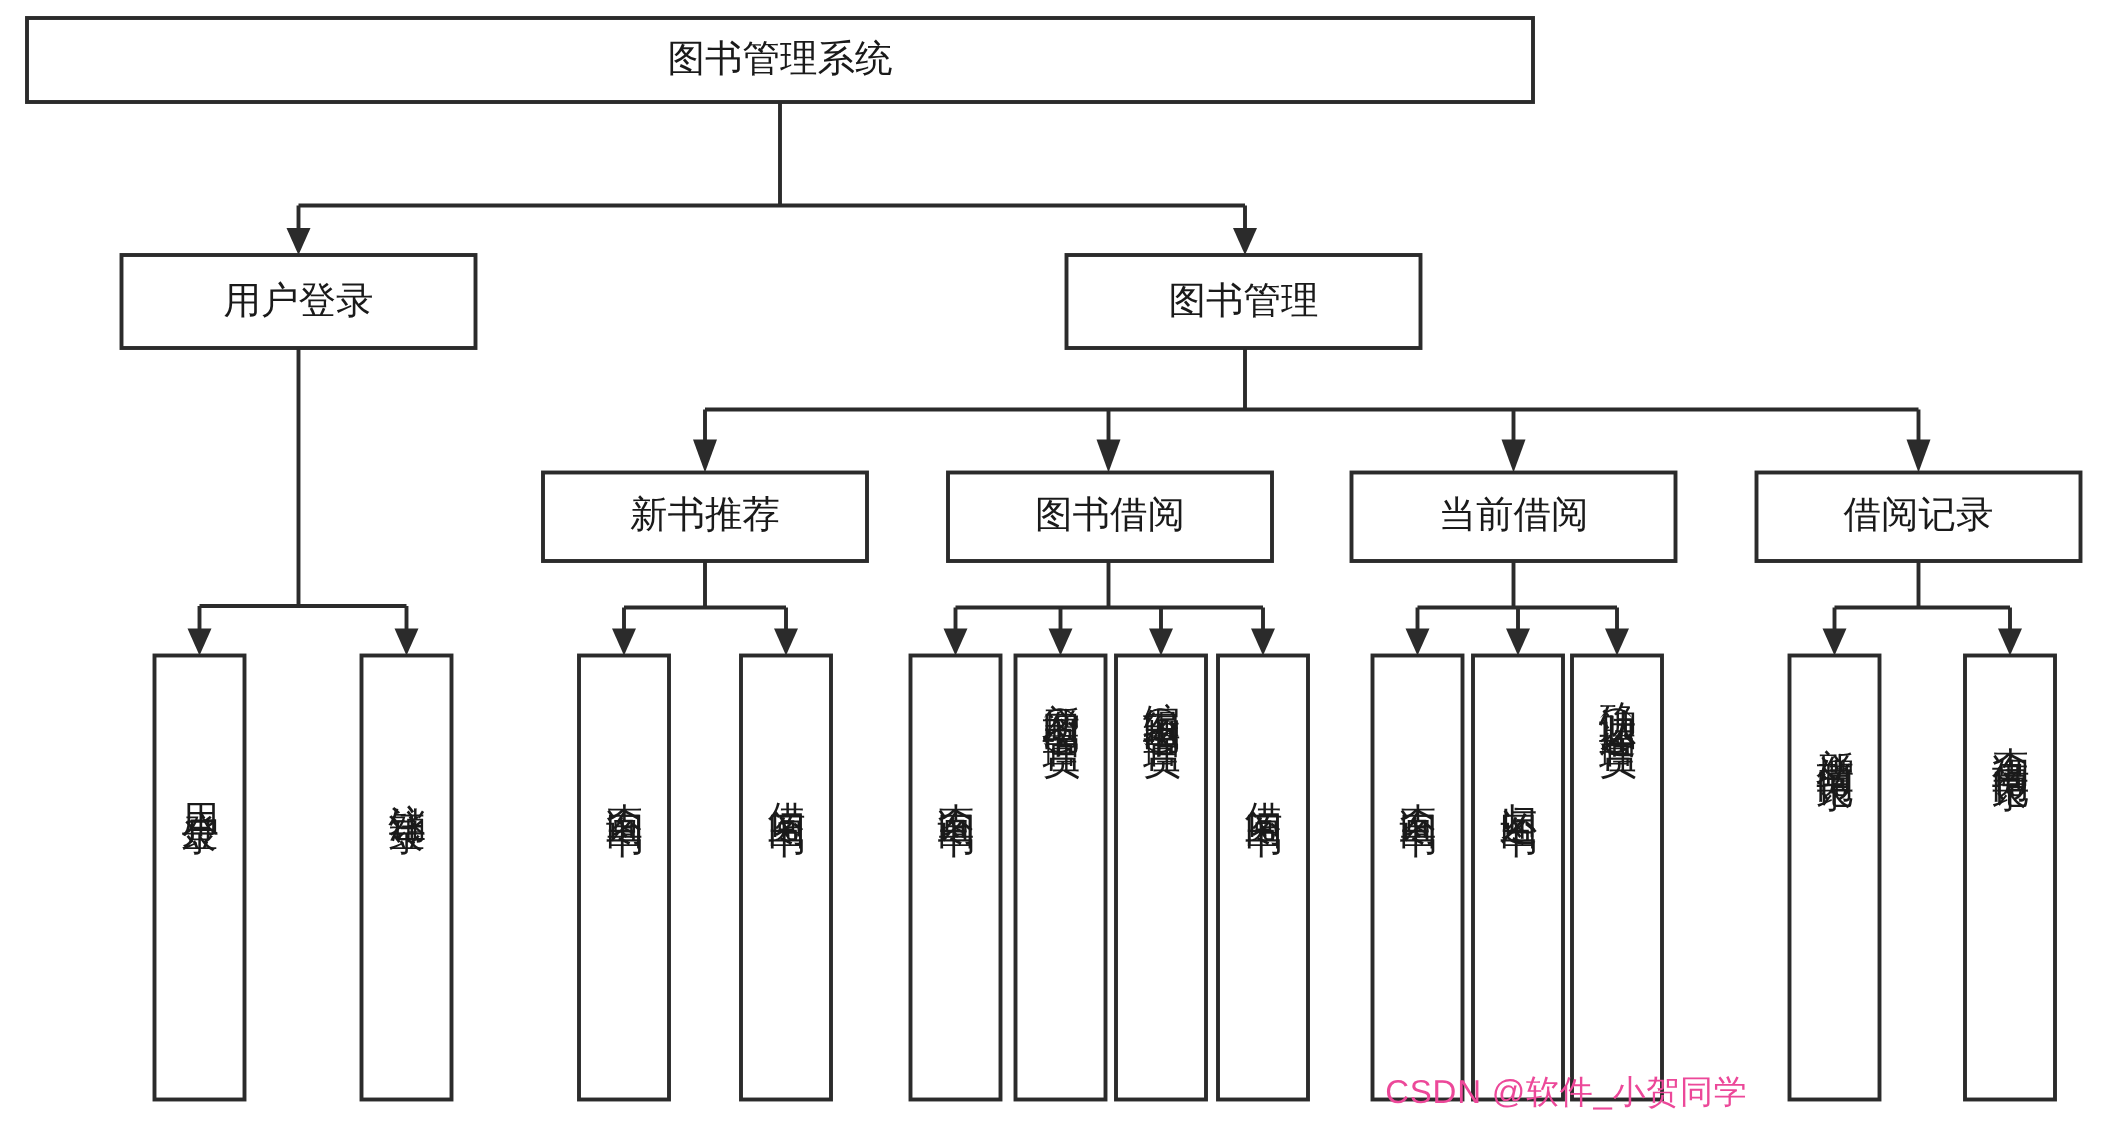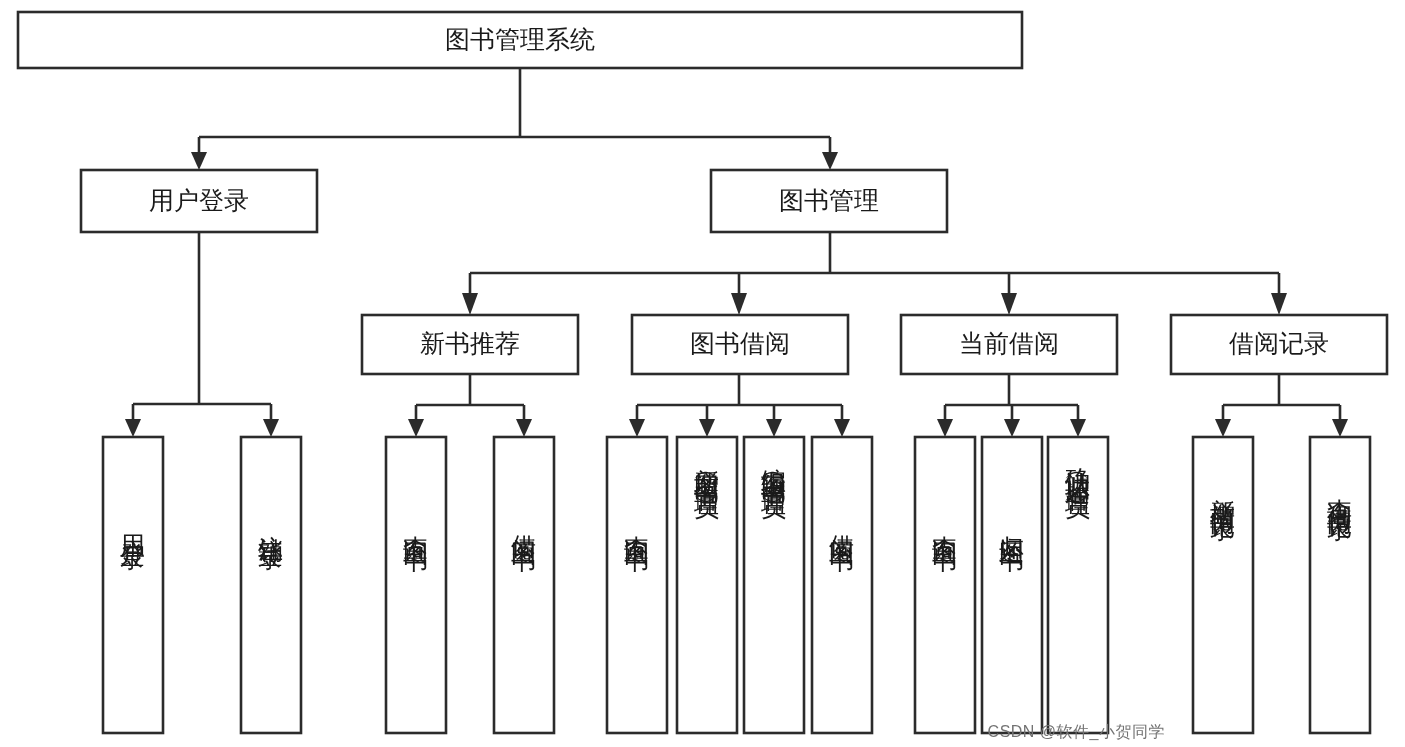--- a/index.html
+++ b/index.html
@@ -56,22 +56,22 @@
     writing-mode: vertical-rl;
     text-orientation: upright;
     letter-spacing: 4px;
     white-space: pre;
   }
   .watermark-text {
     position: absolute;
     right: 8px;
     bottom: 4px;
     font-family: "Liberation Sans", "DejaVu Sans", sans-serif;
-    font-size: 16px;
-    color: #737373;
+    font-size: 22px;
+    color: #ec4899;
     letter-spacing: 0.5px;
     user-select: none;
     white-space: nowrap;
   }
 </style>
 </head>
 <body>
 
 <div id="diagram-root">
 

